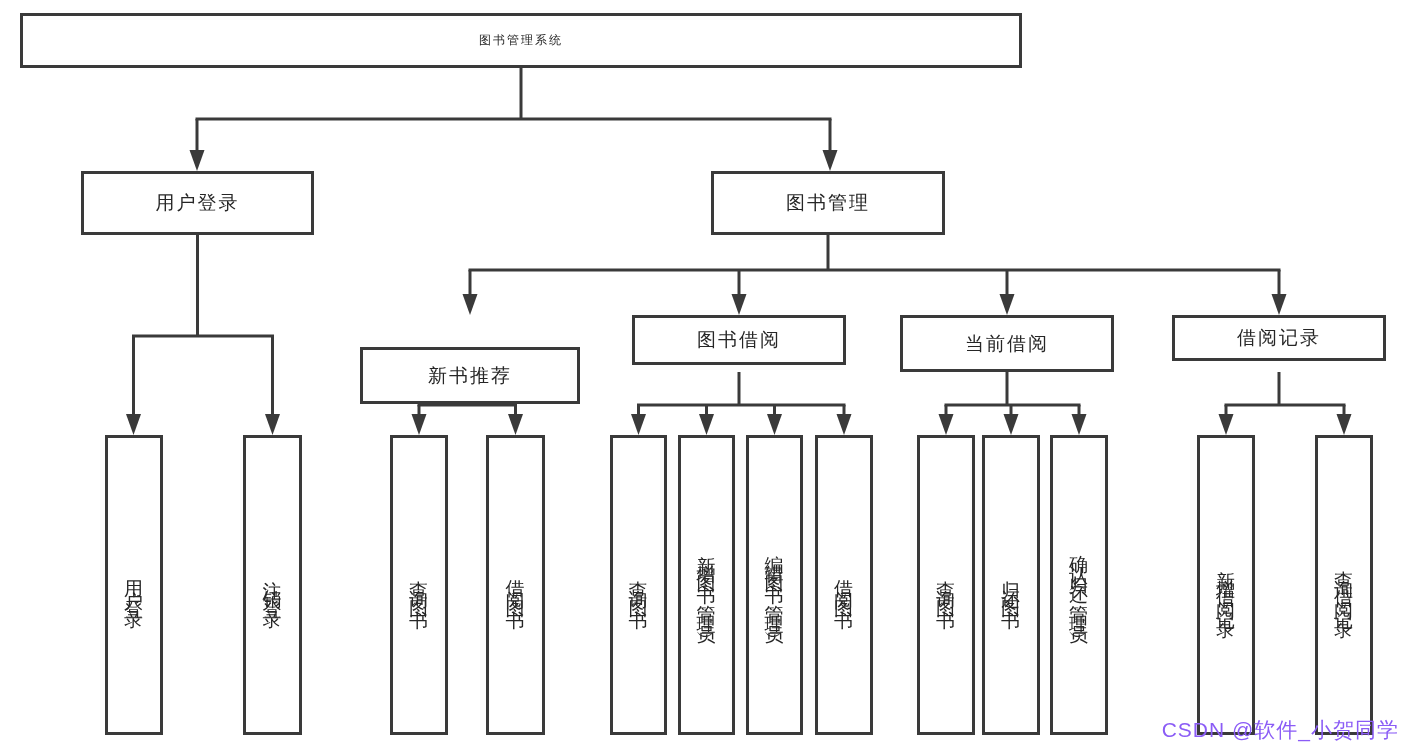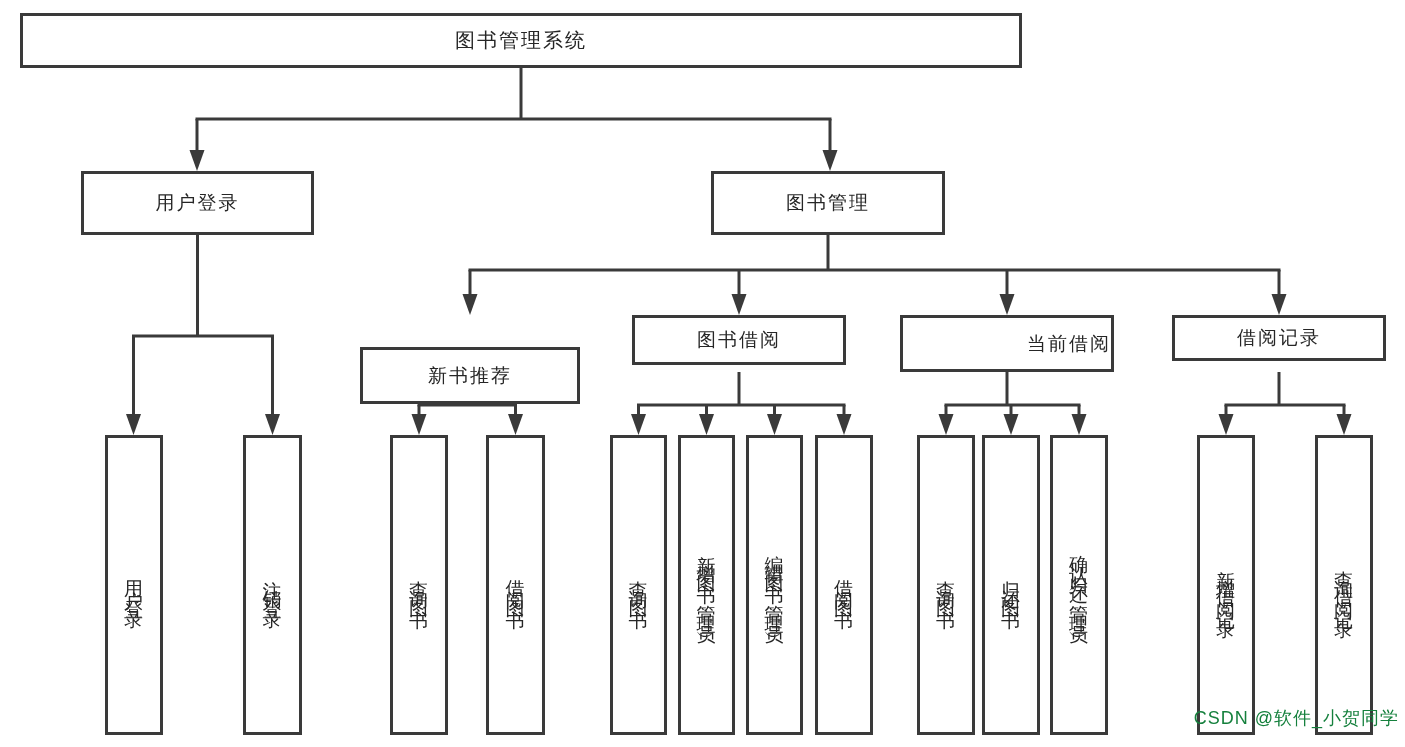--- a/index.html
+++ b/index.html
@@ -31,35 +31,35 @@
     align-items: center;
     justify-content: center;
     color: #262626;
   }
   .node.h span {
     font-size: 19px;
     letter-spacing: 2px;
     white-space: nowrap;
   }
   .node.root span {
-    font-size: 20px;
+    font-size: 12px;
   }
   .node.leaf span {
     writing-mode: vertical-rl;
     line-height: 1;
     font-size: 19px;
     letter-spacing: 10px;
     max-height: 282px;
   }
   .watermark {
     position: absolute;
     right: 6px;
-    bottom: 17px;
-    font-size: 18px;
-    color: #15803d;
+    bottom: 3px;
+    font-size: 21px;
+    color: #8b5cf6;
     letter-spacing: 1px;
     z-index: 5;
     white-space: nowrap;
   }
 </style>
 </head>
 <body>
 
 <div class="stage">
 
@@ -135,21 +135,21 @@
   <div class="node h" style="left:711px; top:171px; width:234px; height:64px;font-family:Liberation Mono, monospace;">
     <span>图书管理</span>
   </div>
 
   <div class="node h" style="left:360px; top:315px; width:220px; height:57px;margin-top:32px;">
     <span>新书推荐</span>
   </div>
   <div class="node h" style="left:632px; top:315px; width:214px; height:50px;">
     <span>图书借阅</span>
   </div>
-  <div class="node h" style="left:900px; top:315px; width:214px; height:57px;justify-content:flex-end;">
+  <div class="node h" style="left:900px; top:315px; width:214px; height:57px;">
     <span>当前借阅</span>
   </div>
   <div class="node h" style="left:1172px; top:315px; width:214px; height:46px;">
     <span>借阅记录</span>
   </div>
 
   <div class="node leaf" style="left:105px; top:435px; width:58px; height:300px;">
     <span>用户登录</span>
   </div>
   <div class="node leaf" style="left:243px; top:435px; width:59px; height:300px;">

